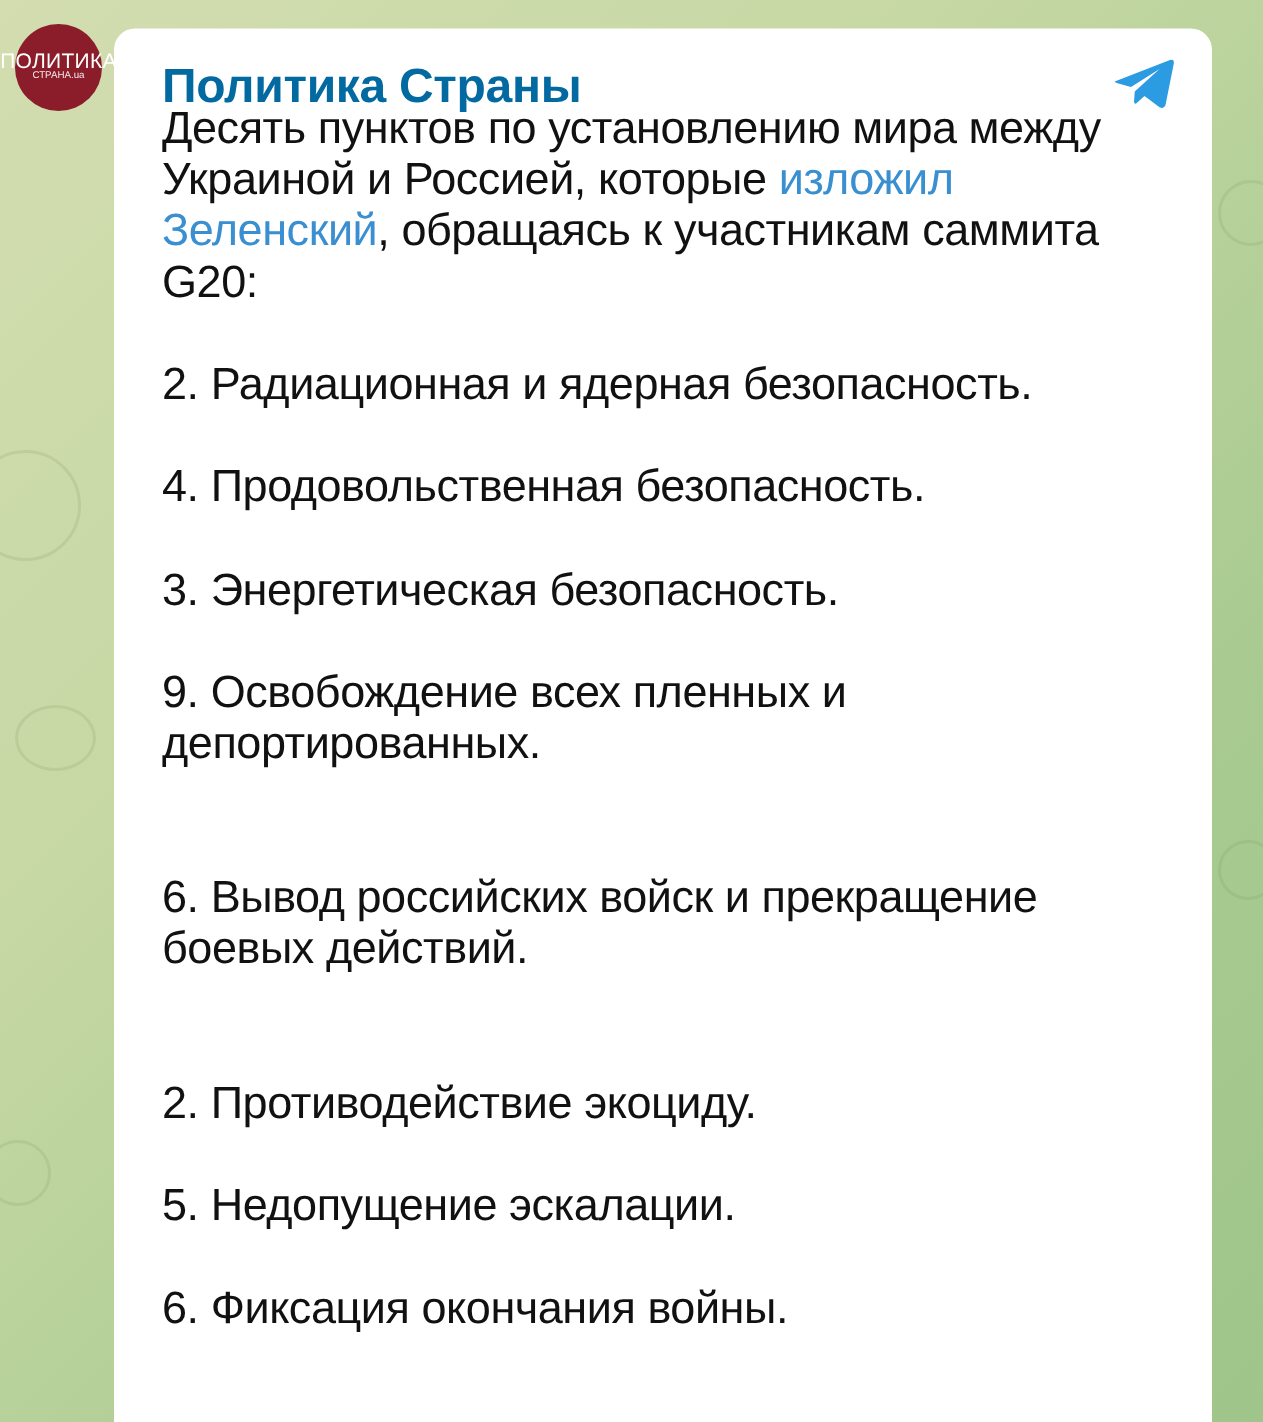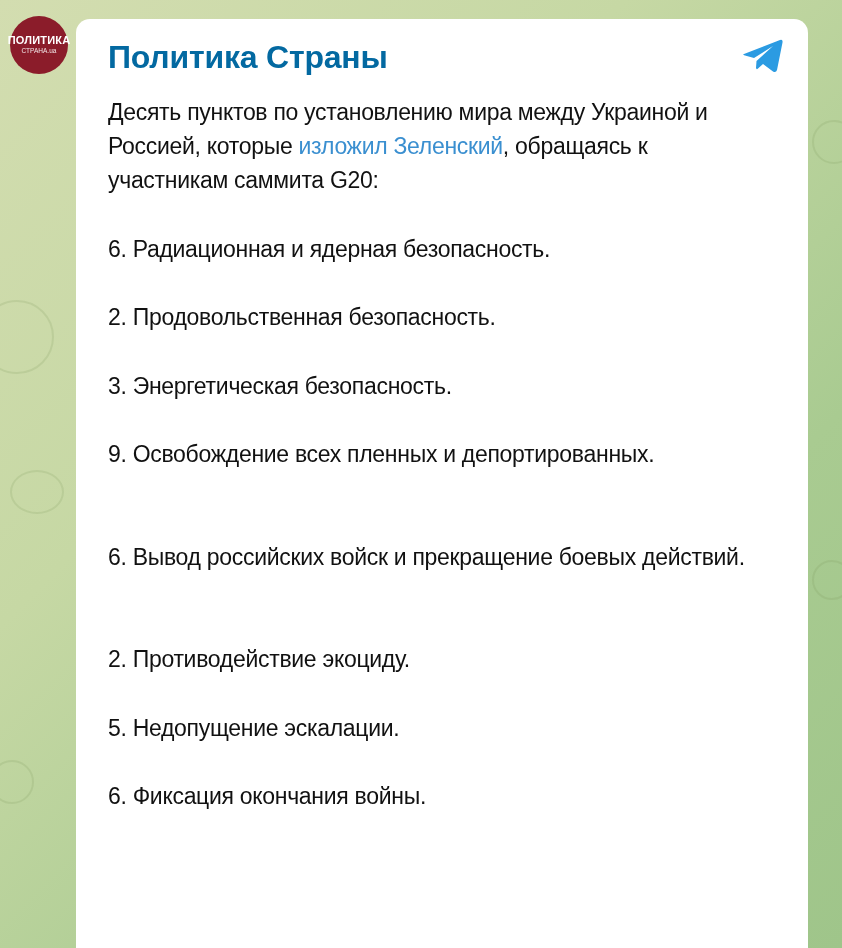--- a/index.html
+++ b/index.html
@@ -7,34 +7,34 @@
     width:842px; height:948px; overflow:hidden; position:relative;
     background: linear-gradient(135deg, #d3ddb0 0%, #c6d8a4 35%, #a9cb91 70%, #9fc58a 100%);
     font-family: "Liberation Sans", "DejaVu Sans", sans-serif;
   }
   .bg-doodle { position:absolute; border:2px solid rgba(120,150,90,0.18); border-radius:50%; }
   .avatar {
     position:absolute; left:10px; top:16px; width:58px; height:58px; border-radius:50%;
     background:#8b1c2a; color:#fff; display:flex; flex-direction:column;
     align-items:center; justify-content:center; text-align:center;
   }
-  .avatar .a1 { font-size:11px; font-weight:bold; letter-spacing:0.2px; line-height:11px; }
+  .avatar .a1 { font-size:14px; font-weight:normal; letter-spacing:0.2px; line-height:11px; }
   .avatar .a2 { font-size:6.5px; line-height:9px; opacity:0.9; }
   .card {
     position:absolute; left:76px; top:19px; width:732px; height:960px;
     background:#ffffff; border-radius:14px 14px 0 0;
   }
   .channel {
     position:absolute; left:32px; top:20px; font-size:32px; font-weight:bold;
     color:#0369a1; letter-spacing:-0.2px;
   }
   .tg-icon { position:absolute; right:24px; top:18px; width:42px; height:38px; cursor:pointer; }
   .body {
-    position:absolute; left:32px; top:76px; width:660px;
-    font-size:23px; line-height:34.2px; color:#111; letter-spacing:-0.3px;
+    position:absolute; left:32px; top:50px; width:660px;
+    font-size:30px; line-height:34.2px; color:#111; letter-spacing:-0.3px;
     font-family: "Liberation Sans", sans-serif;
   }
   .body p { margin:0; }
   .body .gap { height:34.2px; }
   .link { color:#3a8fd0; cursor:pointer; }
 </style>
 </head>
 <body>
 
 <div class="bg-doodle" style="left:-20px;top:300px;width:70px;height:70px;"></div>
@@ -51,23 +51,23 @@
 <div class="card">
   <div class="channel">Политика Страны</div>
 
   <svg class="tg-icon" viewBox="0 0 42 38">
     <path d="M2 17 L38 3 Q41 2 40.5 5.5 L35 33 Q34 36 31 34.5 L21 27 L16 31.5 Q14.5 33 14 31 L14.5 24 L31 9 L12 21 L3 18.5 Q0 17.6 2 17 Z" fill="#2b9be2"></path>
   </svg>
 
   <div class="body">
     <p><span>Десять пунктов по установлению мира между Украиной и Россией, которые </span><span class="link">изложил Зеленский</span><span>, обращаясь к участникам саммита G20:</span></p>
     <div class="gap"></div>
-    <p>6. Радиационная и ядерная безопасность.</p>
+    <p>2. Радиационная и ядерная безопасность.</p>
     <div class="gap"></div>
-    <p>2. Продовольственная безопасность.</p>
+    <p>4. Продовольственная безопасность.</p>
     <div class="gap"></div>
     <p>3. Энергетическая безопасность.</p>
     <div class="gap"></div>
     <p>9. Освобождение всех пленных и депортированных.</p>
     <div class="gap"></div>
     <div class="gap"></div>
     <p>6. Вывод российских войск и прекращение боевых действий.</p>
     <div class="gap"></div>
     <div class="gap"></div>
     <p>2. Противодействие экоциду.</p>

